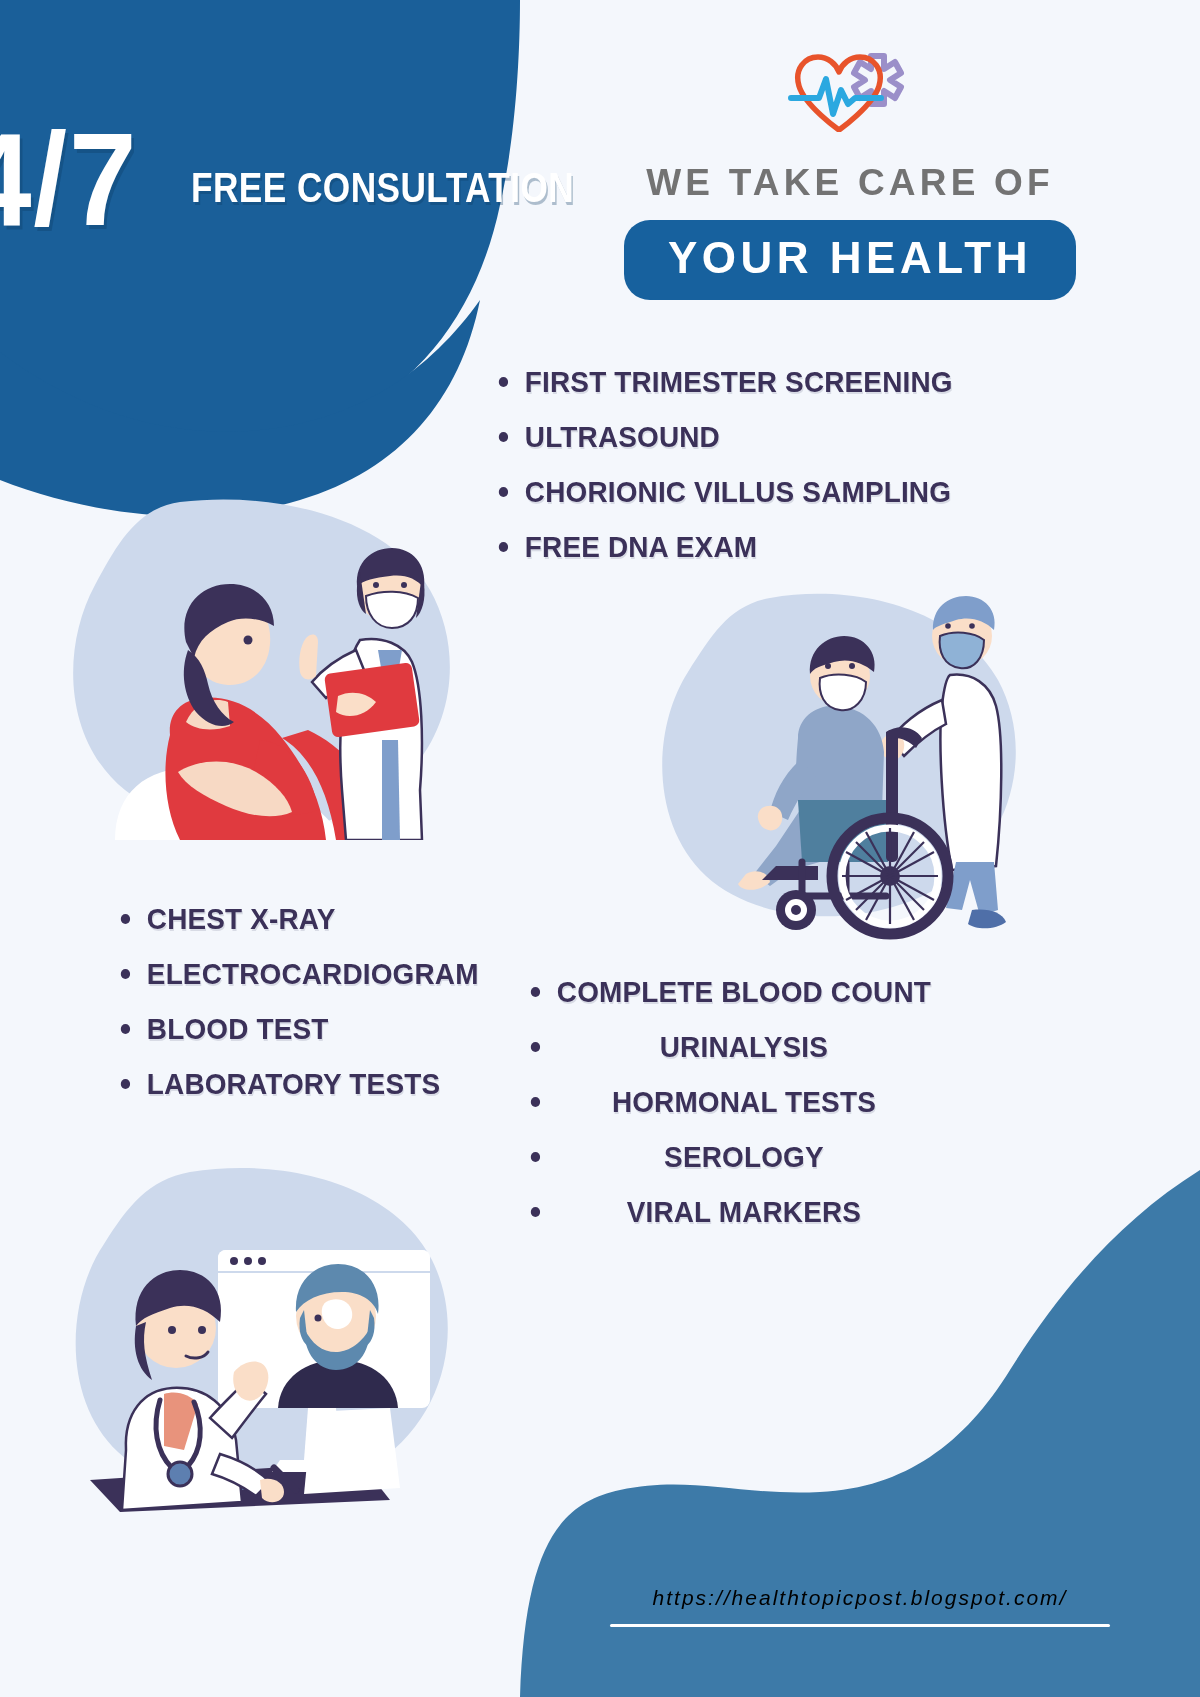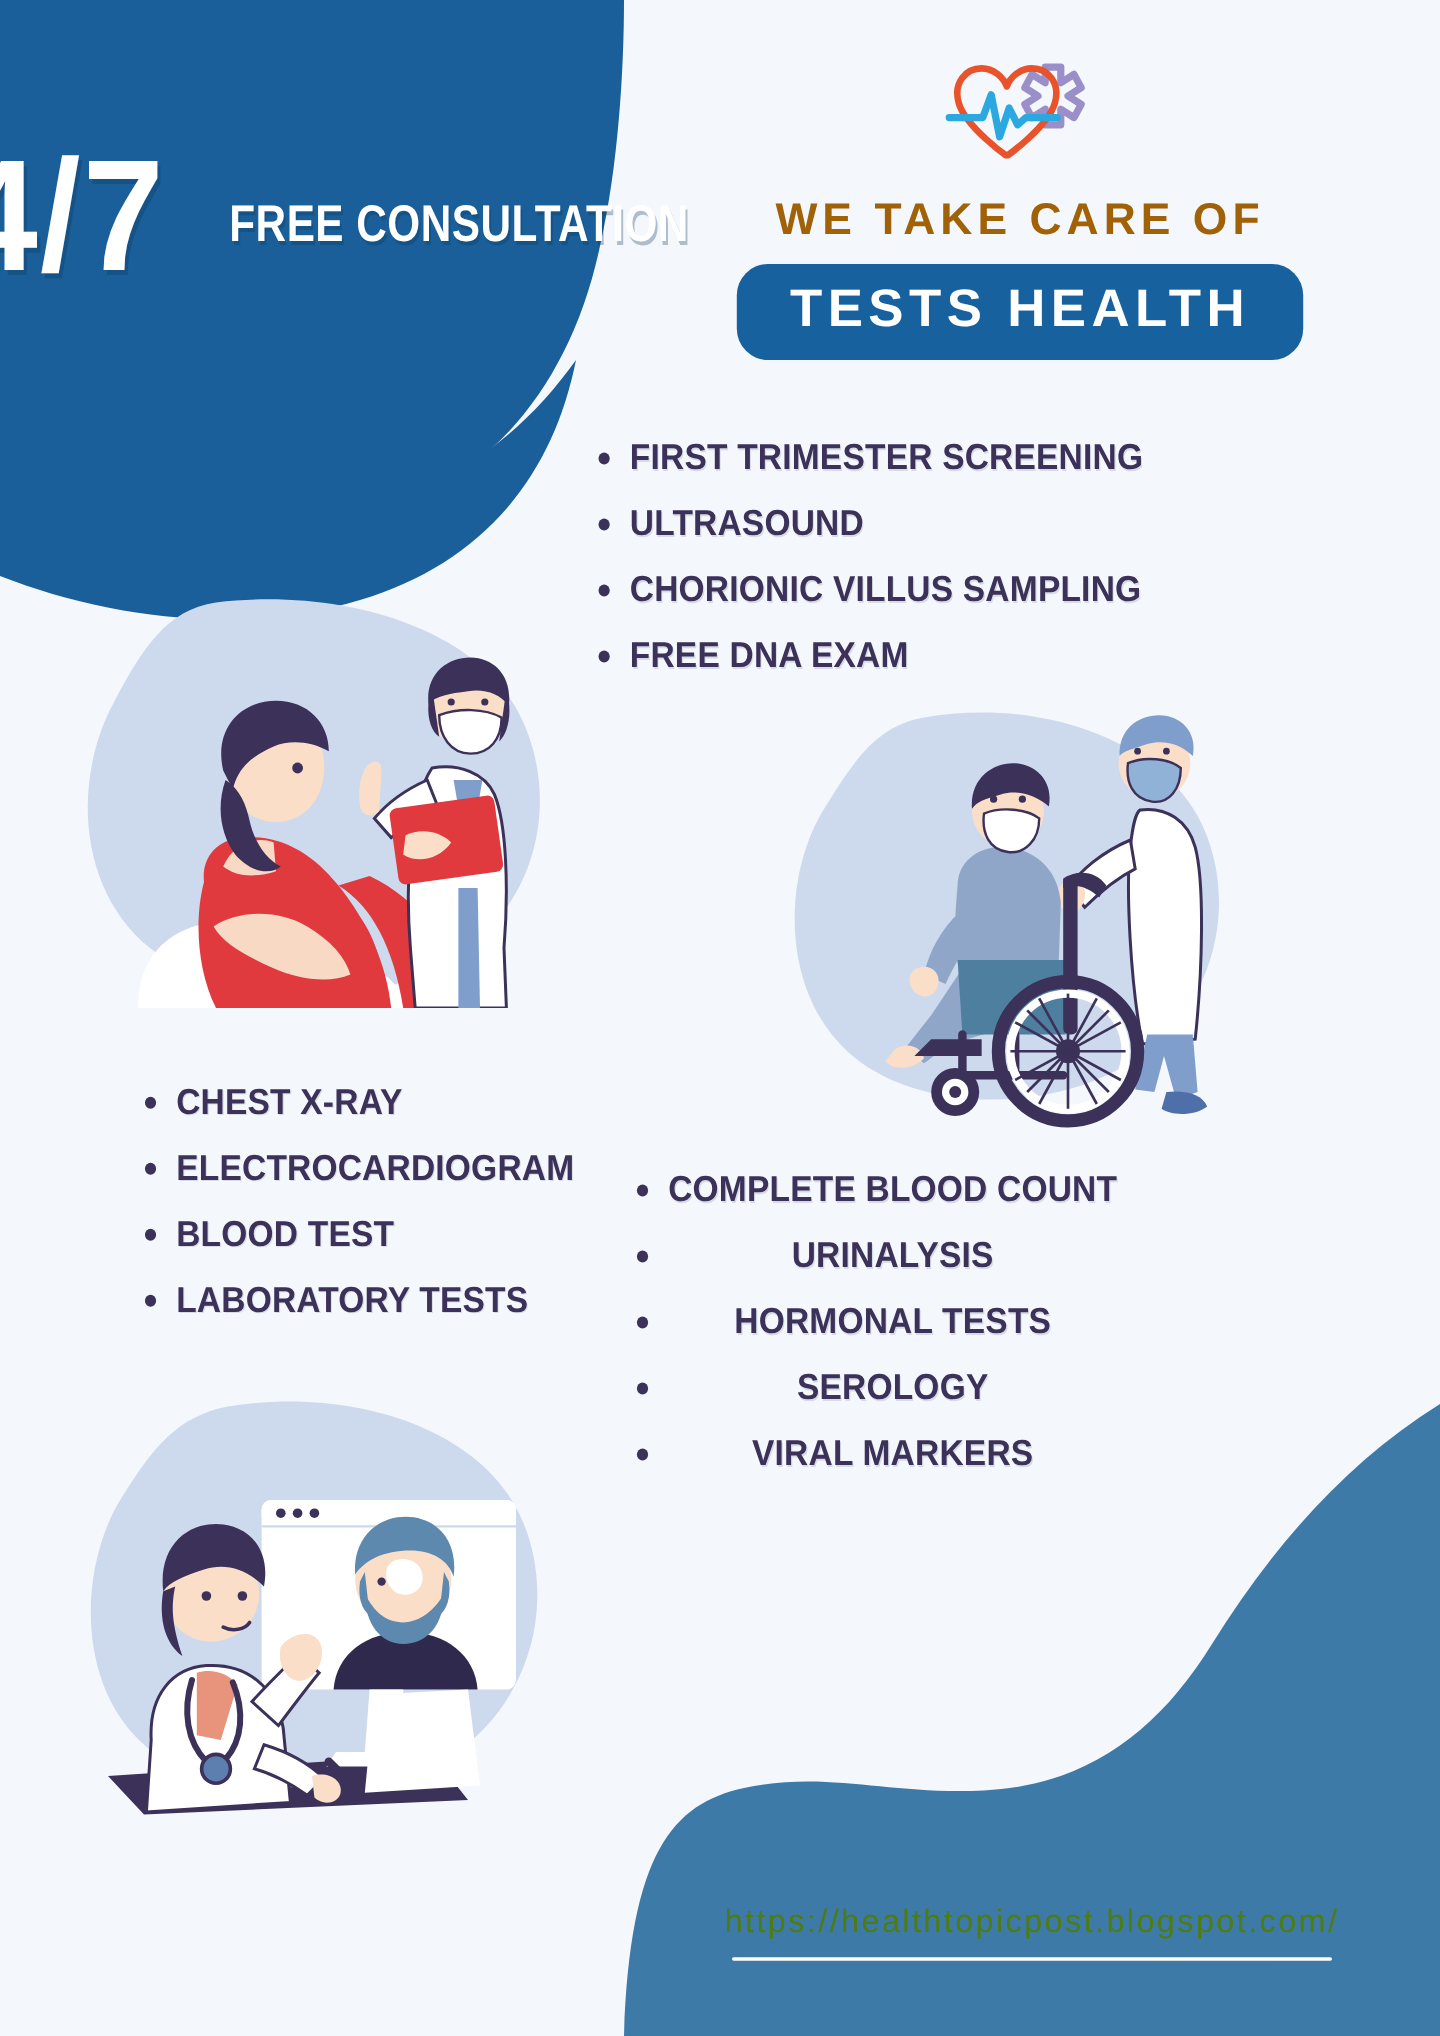--- a/index.html
+++ b/index.html
@@ -52,21 +52,21 @@
     width:580px;
     z-index:3;
     display:flex; flex-direction:column; align-items:center;
   }
   .logo-icon { width:130px; height:86px; }
   .header-title {
     margin-top:30px;
     font-weight:bold;
     font-size:37px;
     letter-spacing:4.2px;
-    color:#a16207;
+    color:#737373;
     white-space:nowrap;
   }
   .health-pill {
     margin-top:16px;
     background:#17619e;
     border-radius:26px;
     padding:13px 44px 17px 44px;
     display:inline-block;
   }
   .health-pill-text {
@@ -112,24 +112,25 @@
 
   
   .footer-url {
     position:absolute;
     left:600px; top:1586px;
     width:520px;
     z-index:4;
     text-align:center;
   }
   .footer-url-text {
-    color:#4d7c0f;
-    font-size:27px;
+    color:#000000;
+    font-size:21px;
     letter-spacing:2.0px;
     white-space:nowrap;
+    font-style:italic;
   }
   .footer-rule {
     margin:14px auto 0 auto;
     width:500px;
     height:3px;
     background:#ffffff;
     border-radius:2px;
   }
 
   
@@ -175,21 +176,21 @@
 
       <path d="M86,10 h13 v13 l11,-7 l6,11 l-11,7 l11,7 l-6,11 l-11,-7 v13 h-13 v-13 l-11,7 l-6,-11 l11,-7 l-11,-7 l6,-11 l11,7 z" fill="none" stroke="#9b8fc9" stroke-width="6" stroke-linejoin="round"></path>
 
       <path d="M54,84 C54,84 20,60 14,40 C9,23 20,11 33,11 C43,11 51,18 54,26 C57,18 65,11 75,11 C88,11 99,23 94,40 C88,60 54,84 54,84 Z" fill="none" stroke="#e8532b" stroke-width="5.5" stroke-linejoin="round"></path>
 
       <path d="M6,52 H34 L41,33 L48,68 L56,44 L63,58 L70,52 H96" fill="none" stroke="#2ba8e0" stroke-width="6" stroke-linecap="round" stroke-linejoin="round"></path>
     </svg>
   </span>
   <div class="header-title">WE TAKE CARE OF</div>
   <div class="health-pill">
-    <span class="health-pill-text">TESTS HEALTH</span>
+    <span class="health-pill-text">YOUR HEALTH</span>
   </div>
 </div>
 
 <ul class="svc-list" id="list-screening">
   <li>FIRST TRIMESTER SCREENING</li>
   <li>ULTRASOUND</li>
   <li>CHORIONIC VILLUS SAMPLING</li>
   <li>FREE DNA EXAM</li>
 </ul>
 

